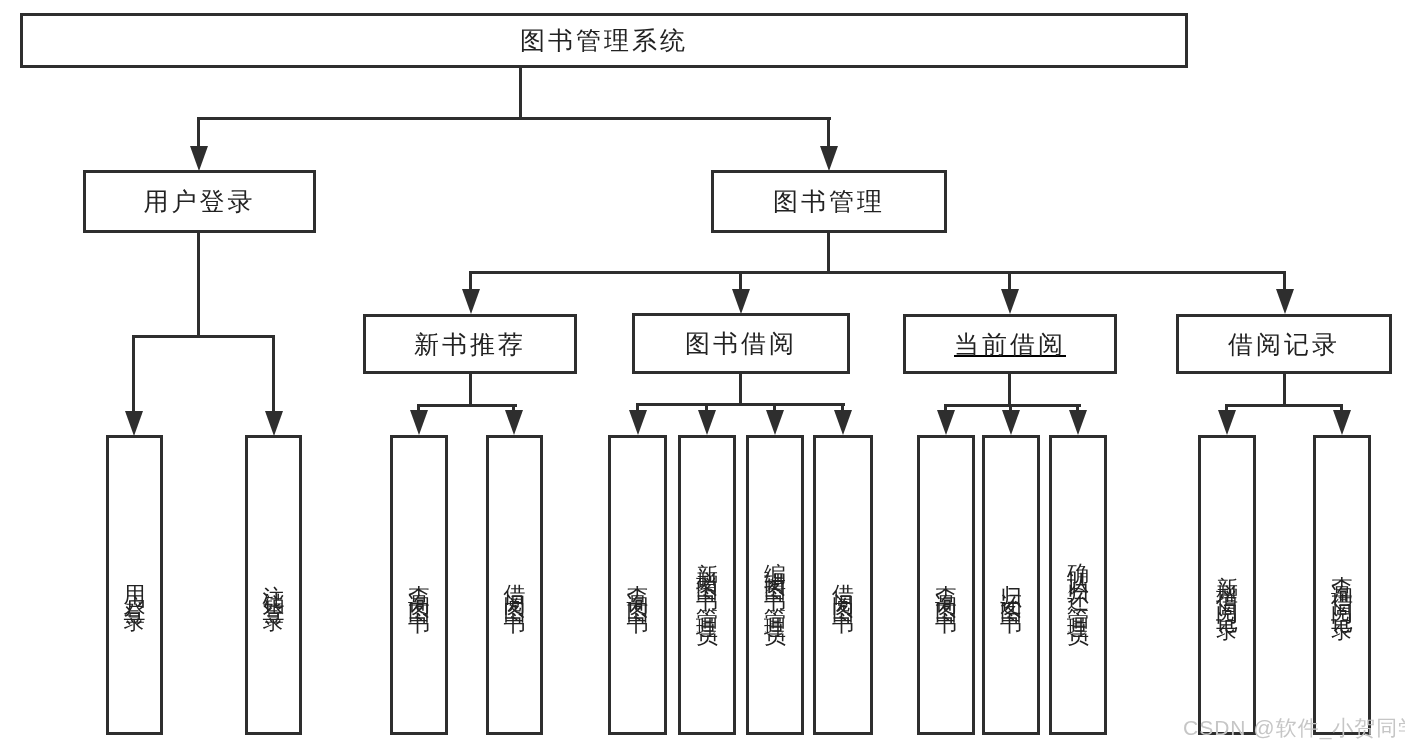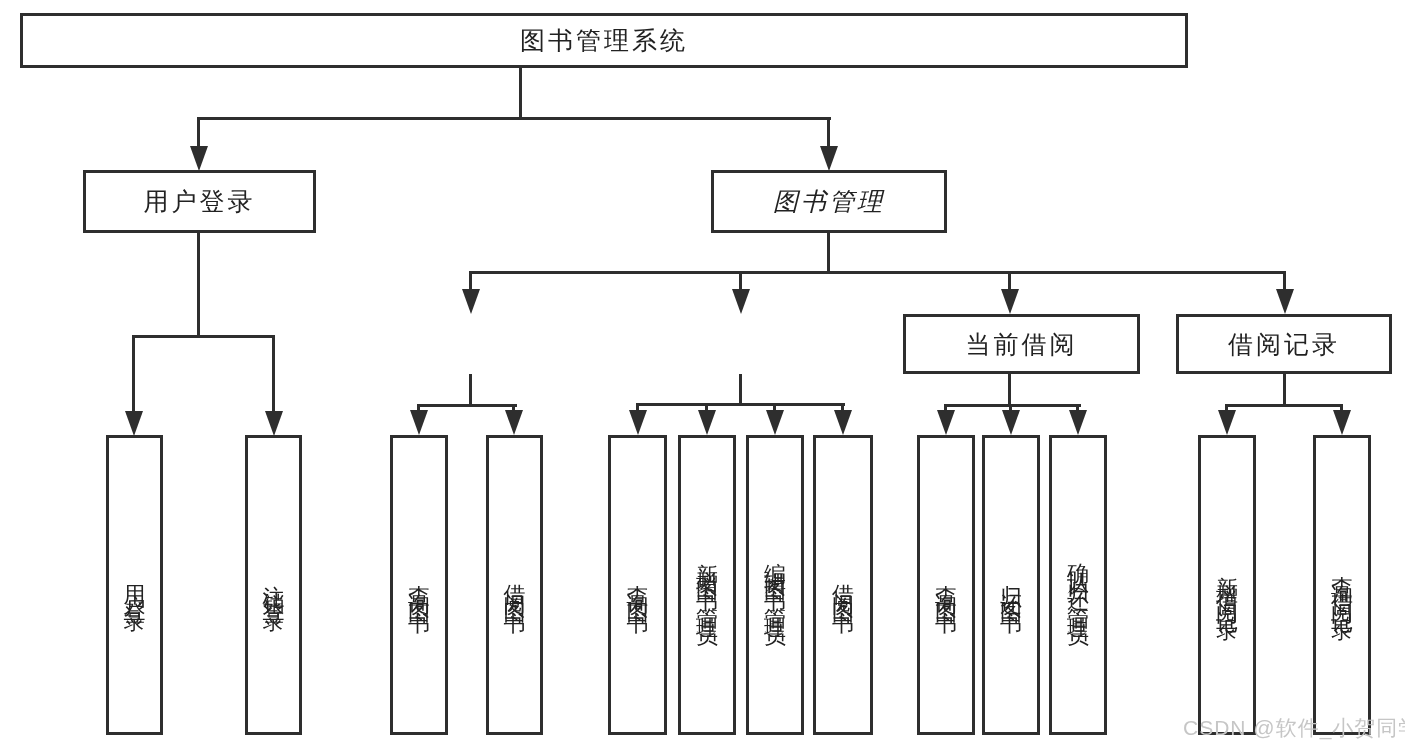--- a/index.html
+++ b/index.html
@@ -43,21 +43,21 @@
   <div class="vline" style="left:519px;top:68px;height:52px;"></div>
   <div class="hline" style="left:197px;top:117px;width:634px;"></div>
   <div class="vline" style="left:197px;top:117px;height:29px;"></div>
   <div class="arrow" style="left:190px;top:146px;"></div>
   <div class="vline" style="left:827px;top:117px;height:29px;"></div>
   <div class="arrow" style="left:820px;top:146px;"></div>
 
   <div class="box h" style="left:83px;top:170px;width:233px;height:63px;">
     <span>用户登录</span>
   </div>
-  <div class="box h" style="left:711px;top:170px;width:236px;height:63px;font-style:italic;">
+  <div class="box h" style="left:711px;top:170px;width:236px;height:63px;">
     <span>图书管理</span>
   </div>
 
   <div class="vline" style="left:197px;top:233px;height:105px;"></div>
   <div class="hline" style="left:132px;top:335px;width:143px;"></div>
   <div class="vline" style="left:132px;top:335px;height:76px;"></div>
   <div class="arrow" style="left:125px;top:411px;"></div>
   <div class="vline" style="left:272px;top:335px;height:76px;"></div>
   <div class="arrow" style="left:265px;top:411px;"></div>
 
@@ -65,21 +65,27 @@
   <div class="hline" style="left:469px;top:271px;width:817px;"></div>
   <div class="vline" style="left:469px;top:271px;height:19px;"></div>
   <div class="arrow" style="left:462px;top:289px;"></div>
   <div class="vline" style="left:739px;top:271px;height:19px;"></div>
   <div class="arrow" style="left:732px;top:289px;"></div>
   <div class="vline" style="left:1008px;top:271px;height:19px;"></div>
   <div class="arrow" style="left:1001px;top:289px;"></div>
   <div class="vline" style="left:1283px;top:271px;height:19px;"></div>
   <div class="arrow" style="left:1276px;top:289px;"></div>
 
-  <div class="box h" style="left:903px;top:314px;width:237px;height:60px;">
+  <div class="box h" style="left:363px;top:314px;width:214px;height:60px;">
+    <span>新书推荐</span>
+  </div>
+  <div class="box h" style="left:632px;top:313px;width:218px;height:61px;">
+    <span>图书借阅</span>
+  </div>
+  <div class="box h" style="left:903px;top:314px;width:214px;height:60px;text-decoration:underline;">
     <span>当前借阅</span>
   </div>
   <div class="box h" style="left:1176px;top:314px;width:216px;height:60px;">
     <span>借阅记录</span>
   </div>
 
   <div class="vline" style="left:469px;top:374px;height:33px;"></div>
   <div class="hline" style="left:417px;top:404px;width:100px;"></div>
   <div class="vline" style="left:417px;top:404px;height:7px;"></div>
   <div class="arrow" style="left:410px;top:410px;"></div>

